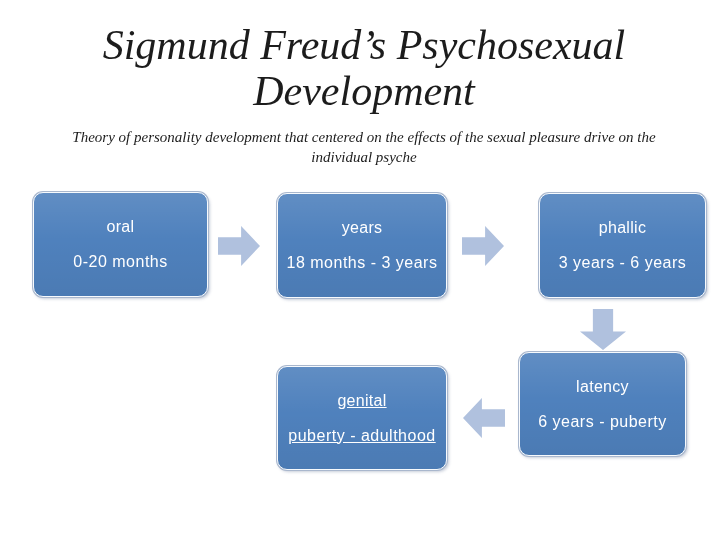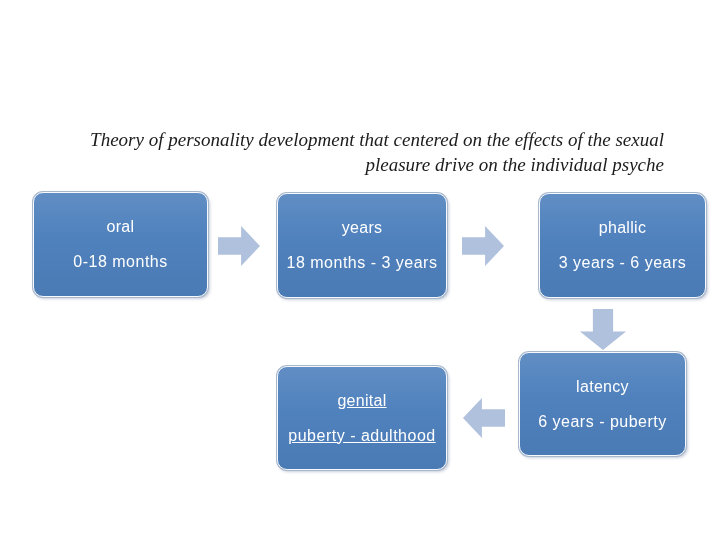--- a/index.html
+++ b/index.html
@@ -27,25 +27,25 @@
     line-height: 1.1;
     color: var(--title-color, #1c1c1c);
   }
 
   .subtitle {
     position: absolute;
     top: 128px;
     left: 64px;
     width: 600px;
     margin: 0;
-    text-align: right;
+    text-align: center;
     font-family: "Liberation Serif", serif;
     font-style: italic;
     font-weight: normal;
-    font-size: 19px;
+    font-size: 15px;
     line-height: 1.3;
     color: var(--title-color, #1c1c1c);
   }
 
   .stage {
     position: absolute;
     box-sizing: border-box;
     background-color: var(--box-fill, #4f81bd);
     background-image: linear-gradient(180deg, rgba(255,255,255,0.10), rgba(255,255,255,0) 45%, rgba(0,0,0,0.05));
     border: 1.5px solid #f7fafd;
@@ -87,26 +87,27 @@
   #arrow-oral-anal    { left: 218px; top: 226px; width: 42px; height: 40px; }
   #arrow-anal-phallic { left: 462px; top: 226px; width: 42px; height: 40px; }
   #arrow-phallic-latency { left: 580px; top: 309px; width: 46px; height: 41px; }
   #arrow-latency-genital { left: 463px; top: 398px; width: 42px; height: 40px; }
 </style>
 </head>
 <body>
 
 <div class="slide">
 
+  <h1 class="title">Sigmund Freud’s Psychosexual Development</h1>
 
   <p class="subtitle">Theory of personality development that centered on the effects of the sexual pleasure drive on the individual psyche</p>
 
   <div class="stage" id="stage-oral">
     <div class="stage-label">oral</div>
-    <div class="stage-range">0-18 months</div>
+    <div class="stage-range">0-20 months</div>
   </div>
 
   <div class="arrow arrow-right" id="arrow-oral-anal"></div>
 
   <div class="stage" id="stage-anal">
     <div class="stage-label">years</div>
     <div class="stage-range">18 months - 3 years</div>
   </div>
 
   <div class="arrow arrow-right" id="arrow-anal-phallic"></div>

